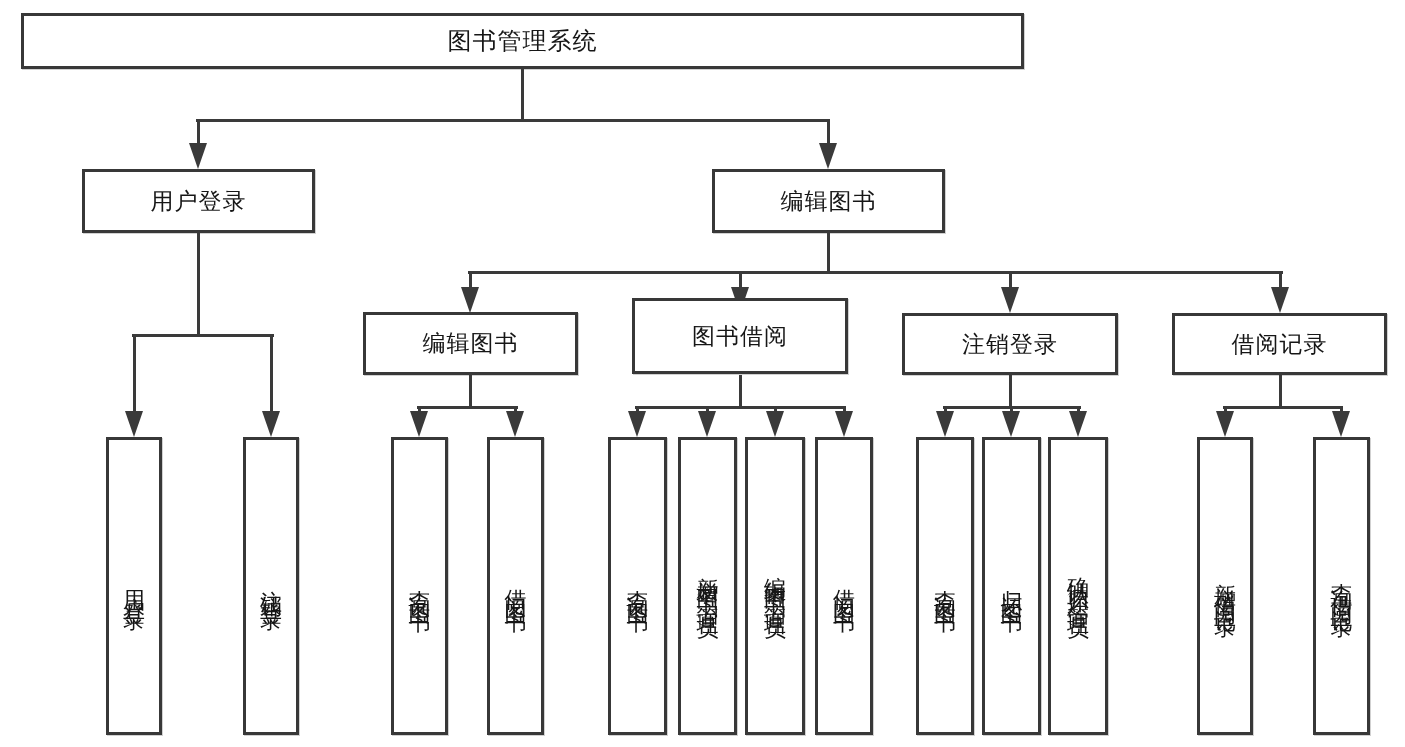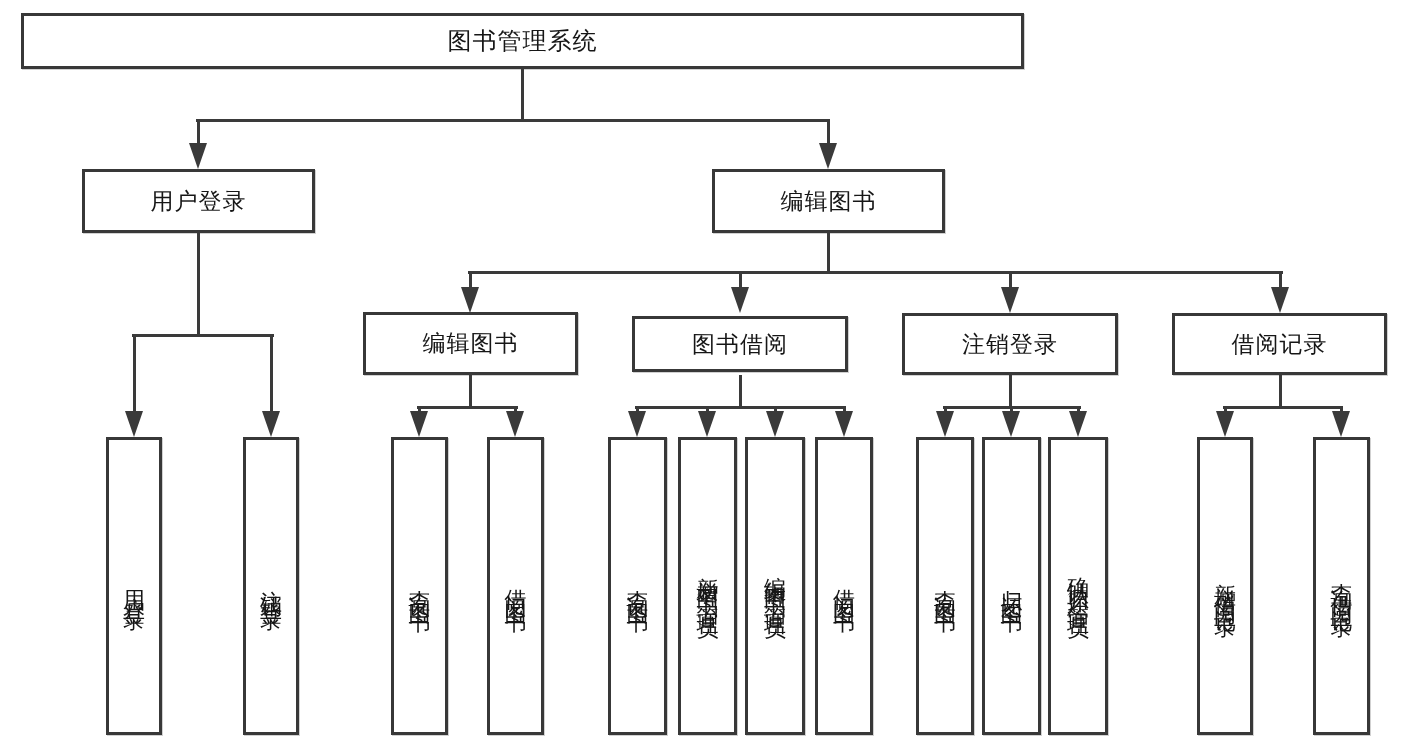--- a/index.html
+++ b/index.html
@@ -92,21 +92,21 @@
   <div class="vl" style="left:197px;top:232px;height:105px"></div>
   <div class="hl" style="left:132px;top:334px;width:142px"></div>
   <div class="vl" style="left:133px;top:335px;height:80px"></div>
   <div class="ah" style="left:125px;top:411px"></div>
   <div class="vl" style="left:270px;top:335px;height:80px"></div>
   <div class="ah" style="left:262px;top:411px"></div>
 
   <div class="hbox" style="left:363px;top:312px;width:215px;height:63px">
     <span>编辑图书</span>
   </div>
-  <div class="hbox" style="left:632px;top:316px;width:216px;height:56px">
+  <div class="hbox" style="left:632px;top:298px;width:216px;height:76px">
     <span>图书借阅</span>
   </div>
   <div class="hbox" style="left:902px;top:313px;width:216px;height:62px">
     <span>注销登录</span>
   </div>
   <div class="hbox" style="left:1172px;top:313px;width:215px;height:62px">
     <span>借阅记录</span>
   </div>
 
   <div class="vl" style="left:469px;top:374px;height:34px"></div>

